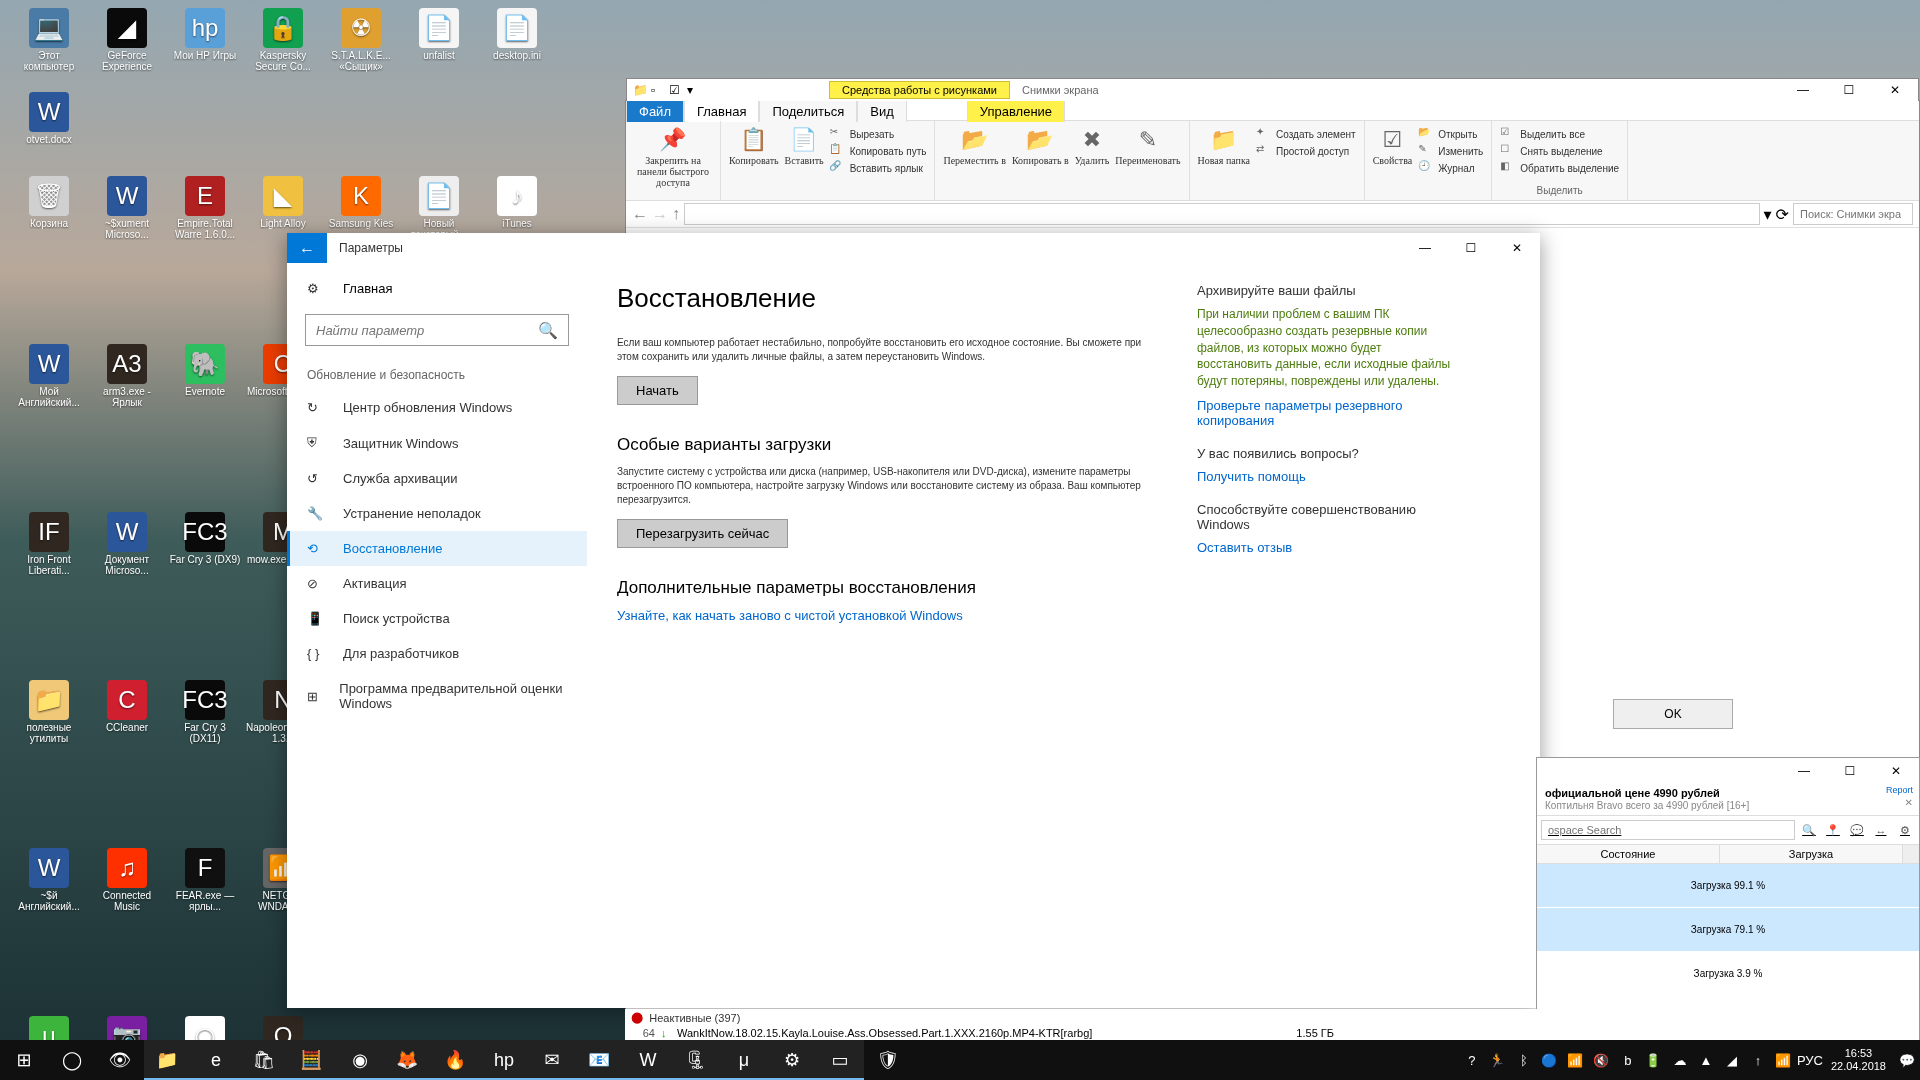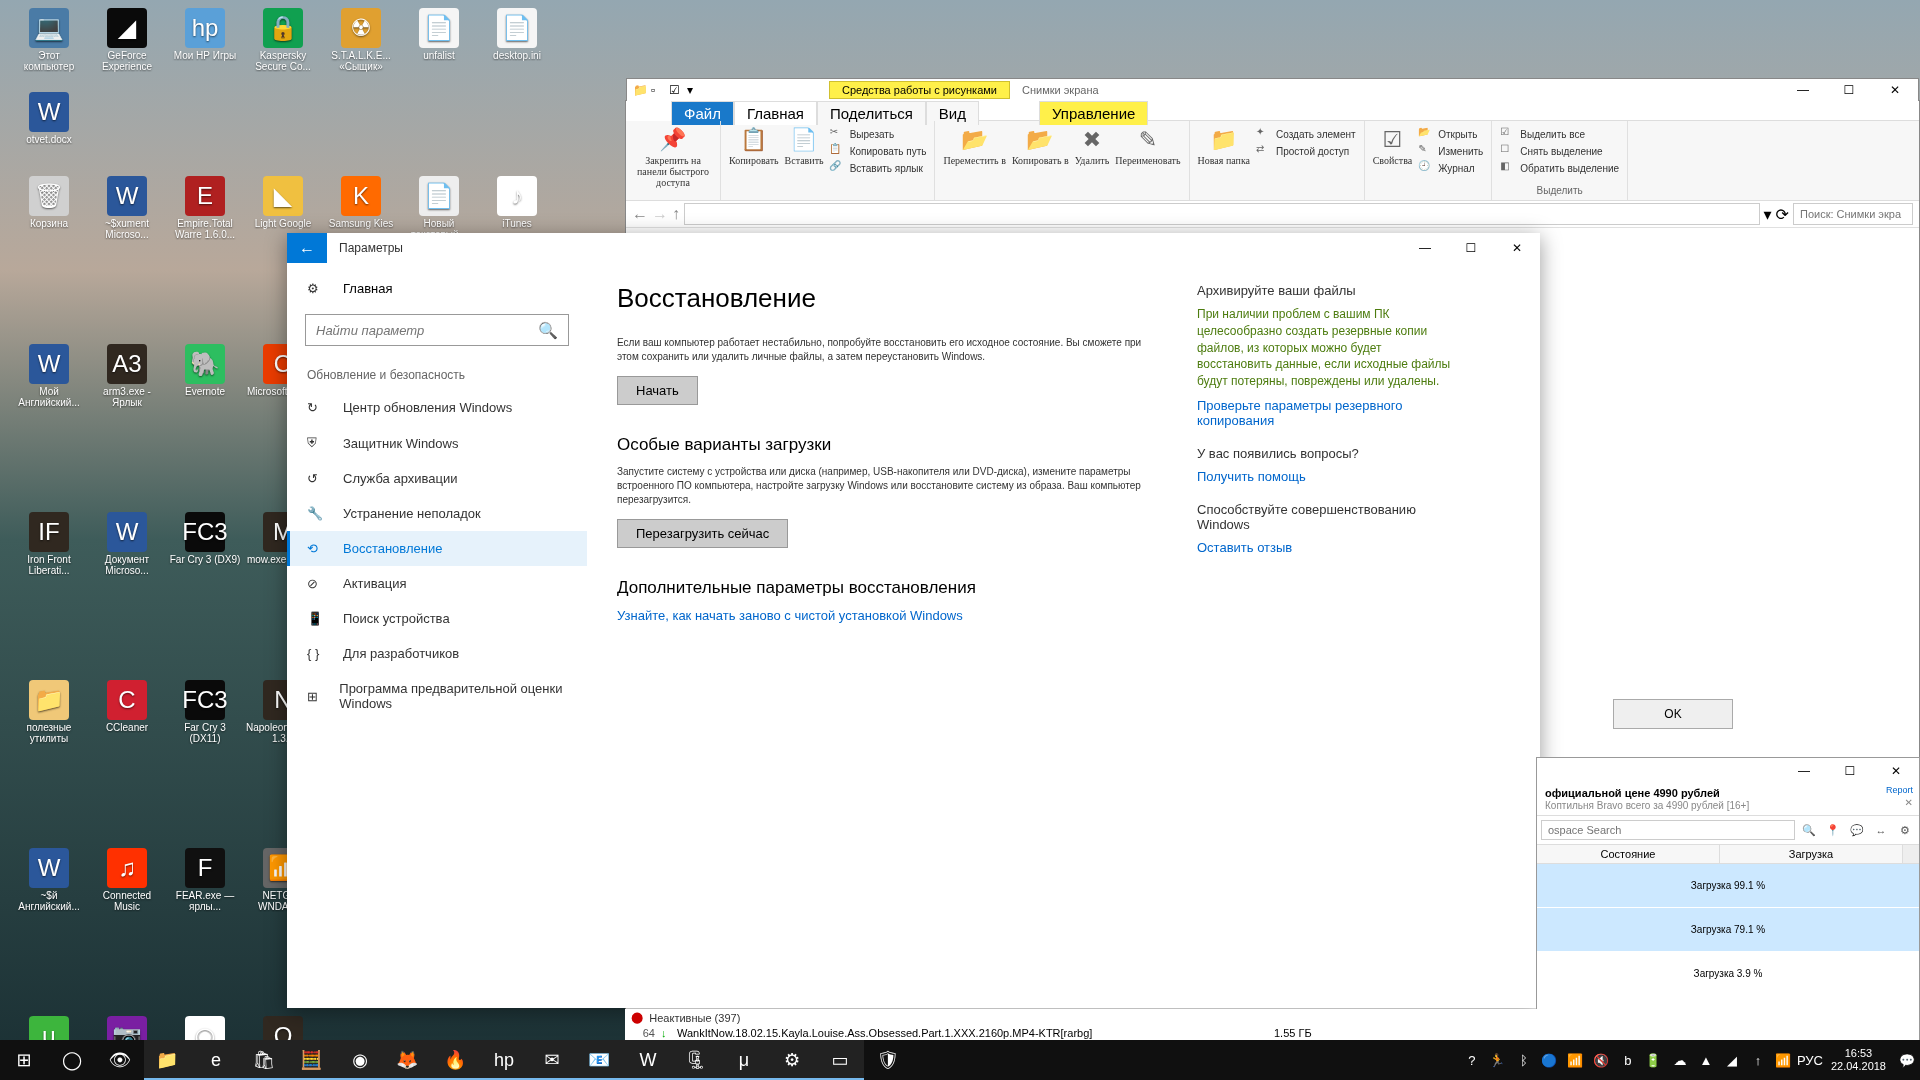--- a/index.html
+++ b/index.html
@@ -4,21 +4,21 @@
 <style>
 * { margin:0; padding:0; box-sizing:border-box; font-family:"Segoe UI",Tahoma,sans-serif; }
 body { width:1920px; height:1080px; overflow:hidden; position:relative; background:linear-gradient(180deg,#94a7b1 0%,#b8a89a 25%,#3e5c5a 50%,#1a2f33 100%); }
 .desktop { position:absolute; inset:0; }
 .icons-grid { padding:8px 0 0 10px; display:grid; grid-template-columns:repeat(7,78px); grid-auto-rows:84px; gap:0; }
 .dk { display:flex; flex-direction:column; align-items:center; color:#fff; font-size:10px; text-align:center; line-height:1.1; cursor:pointer; text-shadow:0 1px 2px rgba(0,0,0,.6); }
 .dk .ic { width:40px; height:40px; margin-bottom:2px; border-radius:4px; display:flex; align-items:center; justify-content:center; font-size:24px; }
 .dk .lb { width:74px; overflow:hidden; text-overflow:ellipsis; display:-webkit-box; -webkit-line-clamp:3; -webkit-box-orient:vertical; }
 
 .explorer { position:absolute; left:625px; top:100px; width:1295px; height:982px; background:#fff; border:1px solid #888; }
-.exp-tabs { height:20px; display:flex; border-bottom:1px solid #ddd; font-size:15px; align-items:flex-start;margin-left:45px; }
+.exp-tabs { height:20px; display:flex; border-bottom:1px solid #ddd; font-size:13px; align-items:center; }
 .exp-tab { padding:3px 12px; border:1px solid #ddd; border-bottom:none; background:#f7f7f7; cursor:pointer; }
 .exp-tab.active { background:#fff; }
 .exp-tab.file { background:#1979ca; color:#fff; }
 .ribbon { height:80px; background:#f7f7f7; border-bottom:1px solid #ddd; display:flex; font-size:10px; color:#333; }
 .rb-group { border-right:1px solid #e0e0e0; padding:4px 8px; display:flex; flex-direction:column; align-items:center; justify-content:flex-start; }
 .rb-big { display:flex; flex-direction:column; align-items:center; cursor:pointer; }
 .rb-big .ri { width:30px; height:30px; display:flex; align-items:center; justify-content:center; font-size:22px; color:#666; }
 .rb-small { display:flex; align-items:center; cursor:pointer; margin:1px 0; }
 .rb-small .ri { width:16px; height:16px; margin-right:4px; color:#666; }
 .rb-label { text-align:center; max-width:78px; line-height:1.1;font-family:Liberation Serif, serif; }
@@ -54,35 +54,35 @@
 .side-h { font-size:13px; font-weight:400; margin-bottom:8px; margin-top:18px; }
 .side-p { font-size:12px; color:#4d7c0f; line-height:1.4; }
 
 .partial-dialog { position:absolute; left:1613px; top:699px; width:120px; height:30px; background:#efefef; border:1px solid #aaa; display:flex; align-items:center; justify-content:center; font-size:12px; cursor:pointer; }
 
 .torrent { position:absolute; left:1536px; top:757px; width:384px; height:290px; background:#fff; border:1px solid #999; font-size:11px; }
 .tor-title { height:25px; display:flex; align-items:center; justify-content:flex-end; }
 .tor-ad { padding:4px 8px; font-size:11px; position:relative; }
 .tor-ad-title { font-weight:700; line-height:1.2; }
 .tor-ad-sub { color:#888; font-size:10px; }
-.tor-search { display:flex; align-items:flex-start; padding:4px; gap:4px; border-top:1px solid #ddd; border-bottom:1px solid #ddd; }
+.tor-search { display:flex; align-items:flex-start; padding:4px; gap:4px; border-top:1px solid #ddd; border-bottom:1px solid #ddd;text-decoration:underline; }
 .tor-search input { flex:1; height:20px; border:1px solid #ccc; padding:0 6px; font-size:11px; }
 .tor-icn { width:20px; height:20px; display:flex; align-items:center; justify-content:center; cursor:pointer; color:#555; }
 .tor-cols { display:flex; border-bottom:1px solid #ddd; background:#f7f7f7; }
 .tor-col { flex:1; padding:3px 8px; font-size:11px; border-right:1px solid #ddd; cursor:pointer; text-align:center; }
 .tor-row { padding:16px 8px; font-size:10px; background:#cce8ff; border-bottom:1px solid #fff; text-align:center; }
 .tor-row.plain { background:#fff; }
 
 .torrent-list { position:absolute; left:625px; top:1009px; width:915px; height:86px; background:#fff; font-size:11px; overflow:hidden; }
 .tl-cat { padding:2px 6px; display:flex; align-items:center; color:#333; }
 .tl-row { display:flex; padding:1px 6px; align-items:center; }
 .tl-num { width:30px; color:#555; text-align:right; padding-right:6px; }
 .tl-ic { width:16px; color:#0a0; }
 .tl-name { flex:1; overflow:hidden; white-space:nowrap; text-overflow:ellipsis; }
-.tl-size { width:60px; }
+.tl-size { width:60px; text-align:right; }
 .tl-err { color:#c00; padding-left:8px; overflow:hidden; white-space:nowrap; text-overflow:ellipsis; }
 
 .taskbar { position:absolute; left:0; bottom:0; width:100%; height:40px; background:#101010; display:flex; align-items:center; }
 .tb-item { width:48px; height:40px; display:flex; align-items:center; justify-content:center; color:#fff; font-size:18px; cursor:pointer; }
 .tb-item.active { box-shadow:inset 0 -2px 0 #76b9ed; background:rgba(255,255,255,.08); }
 .tb-tray { margin-left:auto; display:flex; align-items:center; }
 .tb-tray .tt { width:26px; height:40px; display:flex; align-items:center; justify-content:center; color:#fff; font-size:13px; cursor:pointer; }
 .tb-clock { color:#fff; font-size:11px; text-align:center; line-height:1.2; padding:0 8px; }
 </style>
 </head>
@@ -135,21 +135,21 @@
       <div class="dk">
         <div class="ic" style="background:#2b579a;">W</div>
         <div class="lb">~$xument Microso...</div>
       </div>
       <div class="dk">
         <div class="ic" style="background:#b02020;">E</div>
         <div class="lb">Empire.Total Warre 1.6.0...</div>
       </div>
       <div class="dk">
         <div class="ic" style="background:#f0c040;">◣</div>
-        <div class="lb">Light Google</div>
+        <div class="lb">Light Alloy</div>
       </div>
       <div class="dk">
         <div class="ic" style="background:#ff6a00;">K</div>
         <div class="lb">Samsung Kies</div>
       </div>
       <div class="dk">
         <div class="ic" style="background:#eee;">📄</div>
         <div class="lb">Новый текстовый...</div>
       </div>
       <div class="dk">

